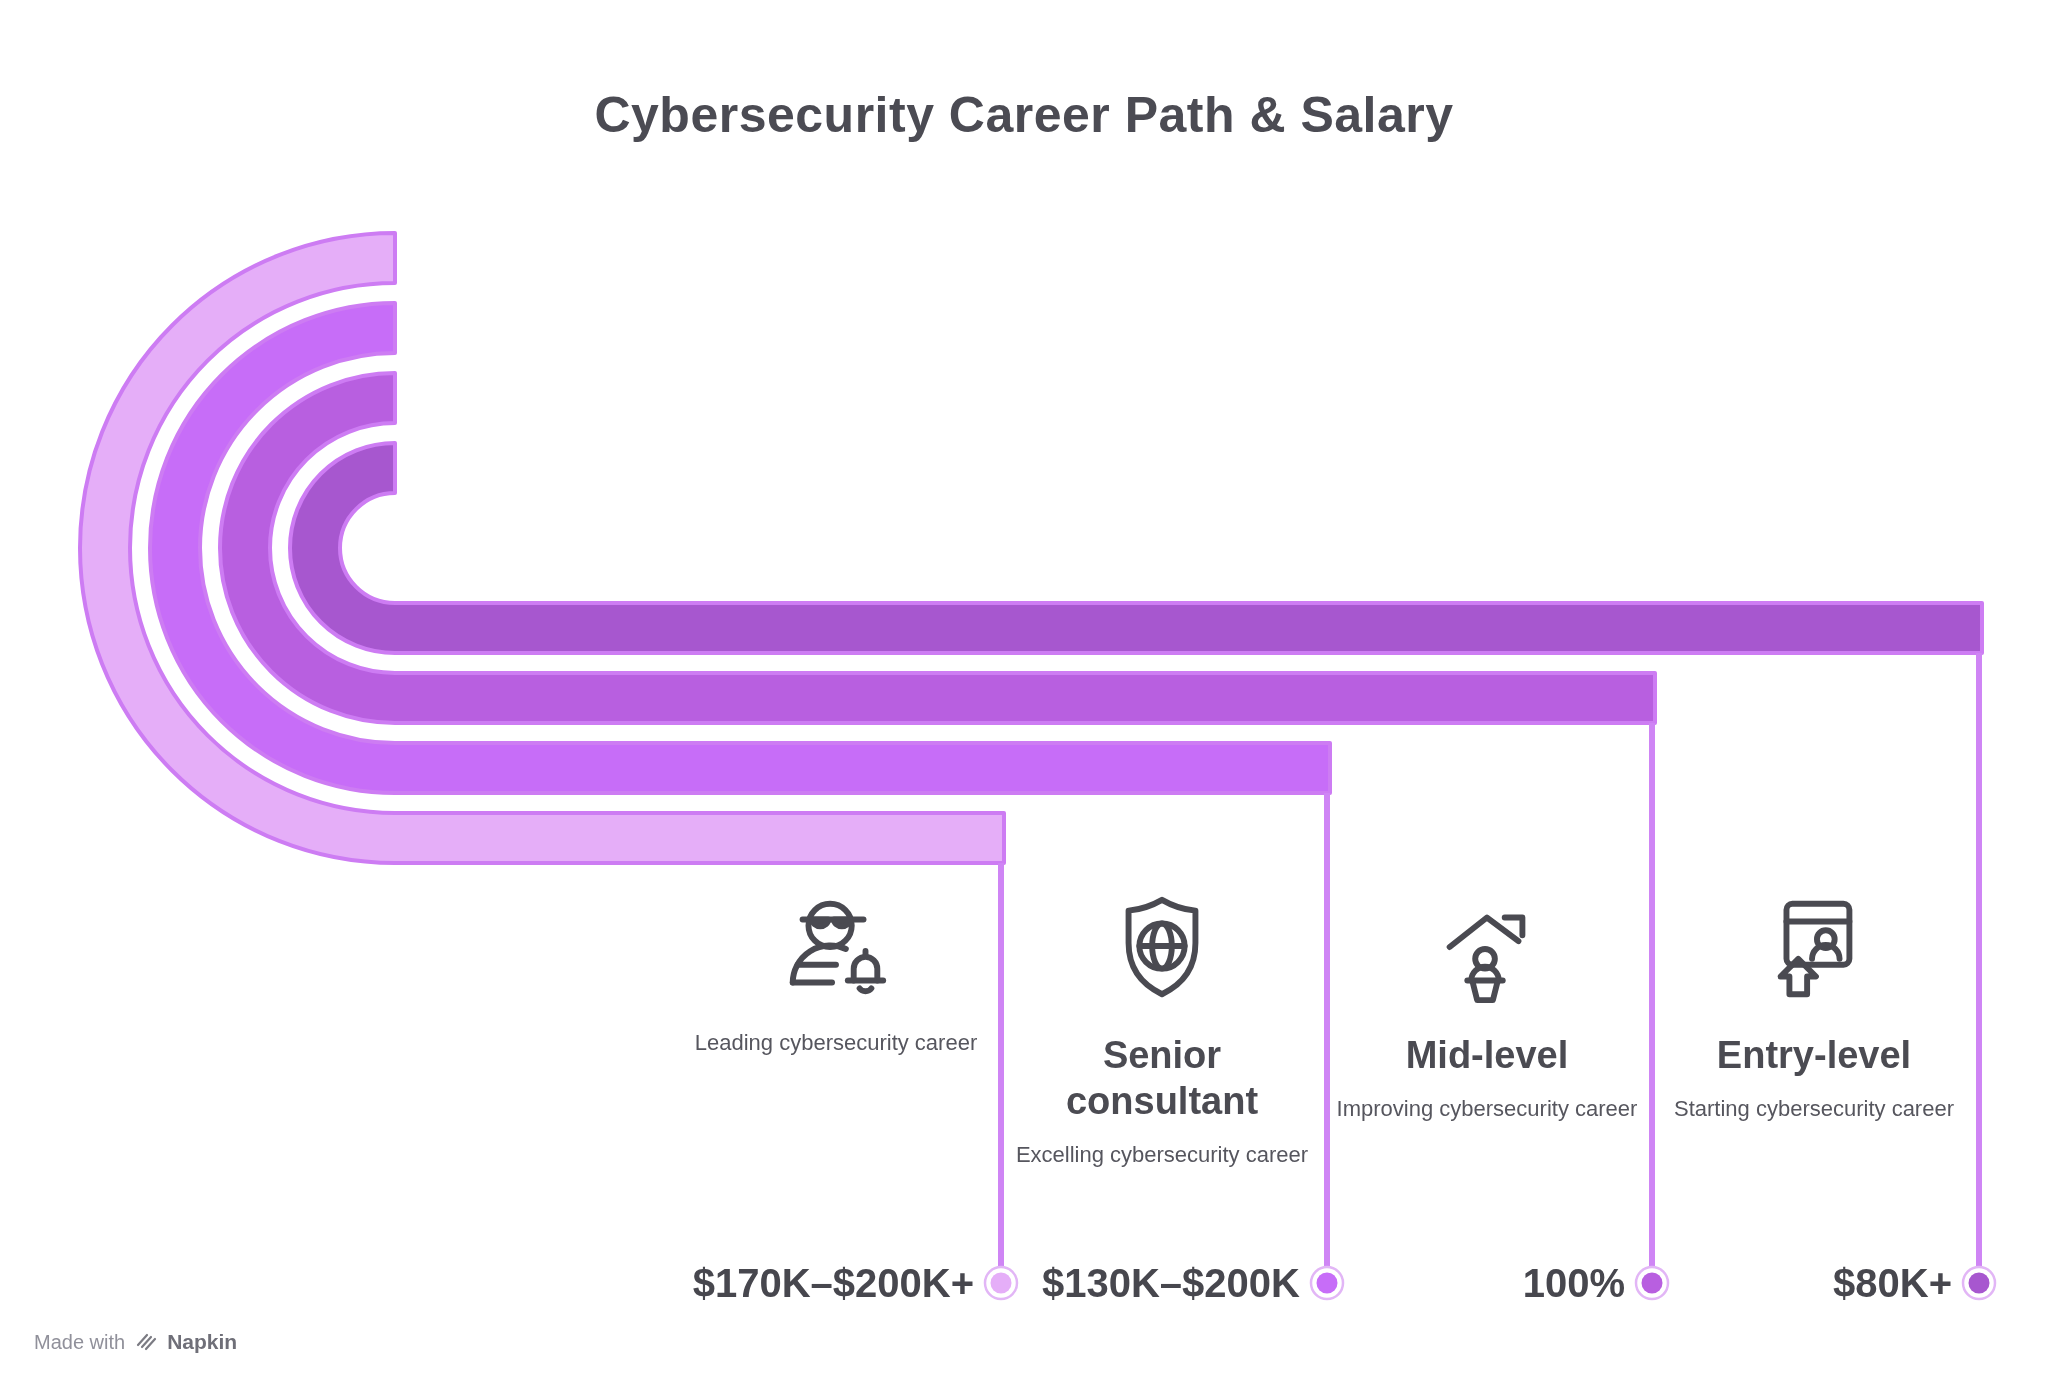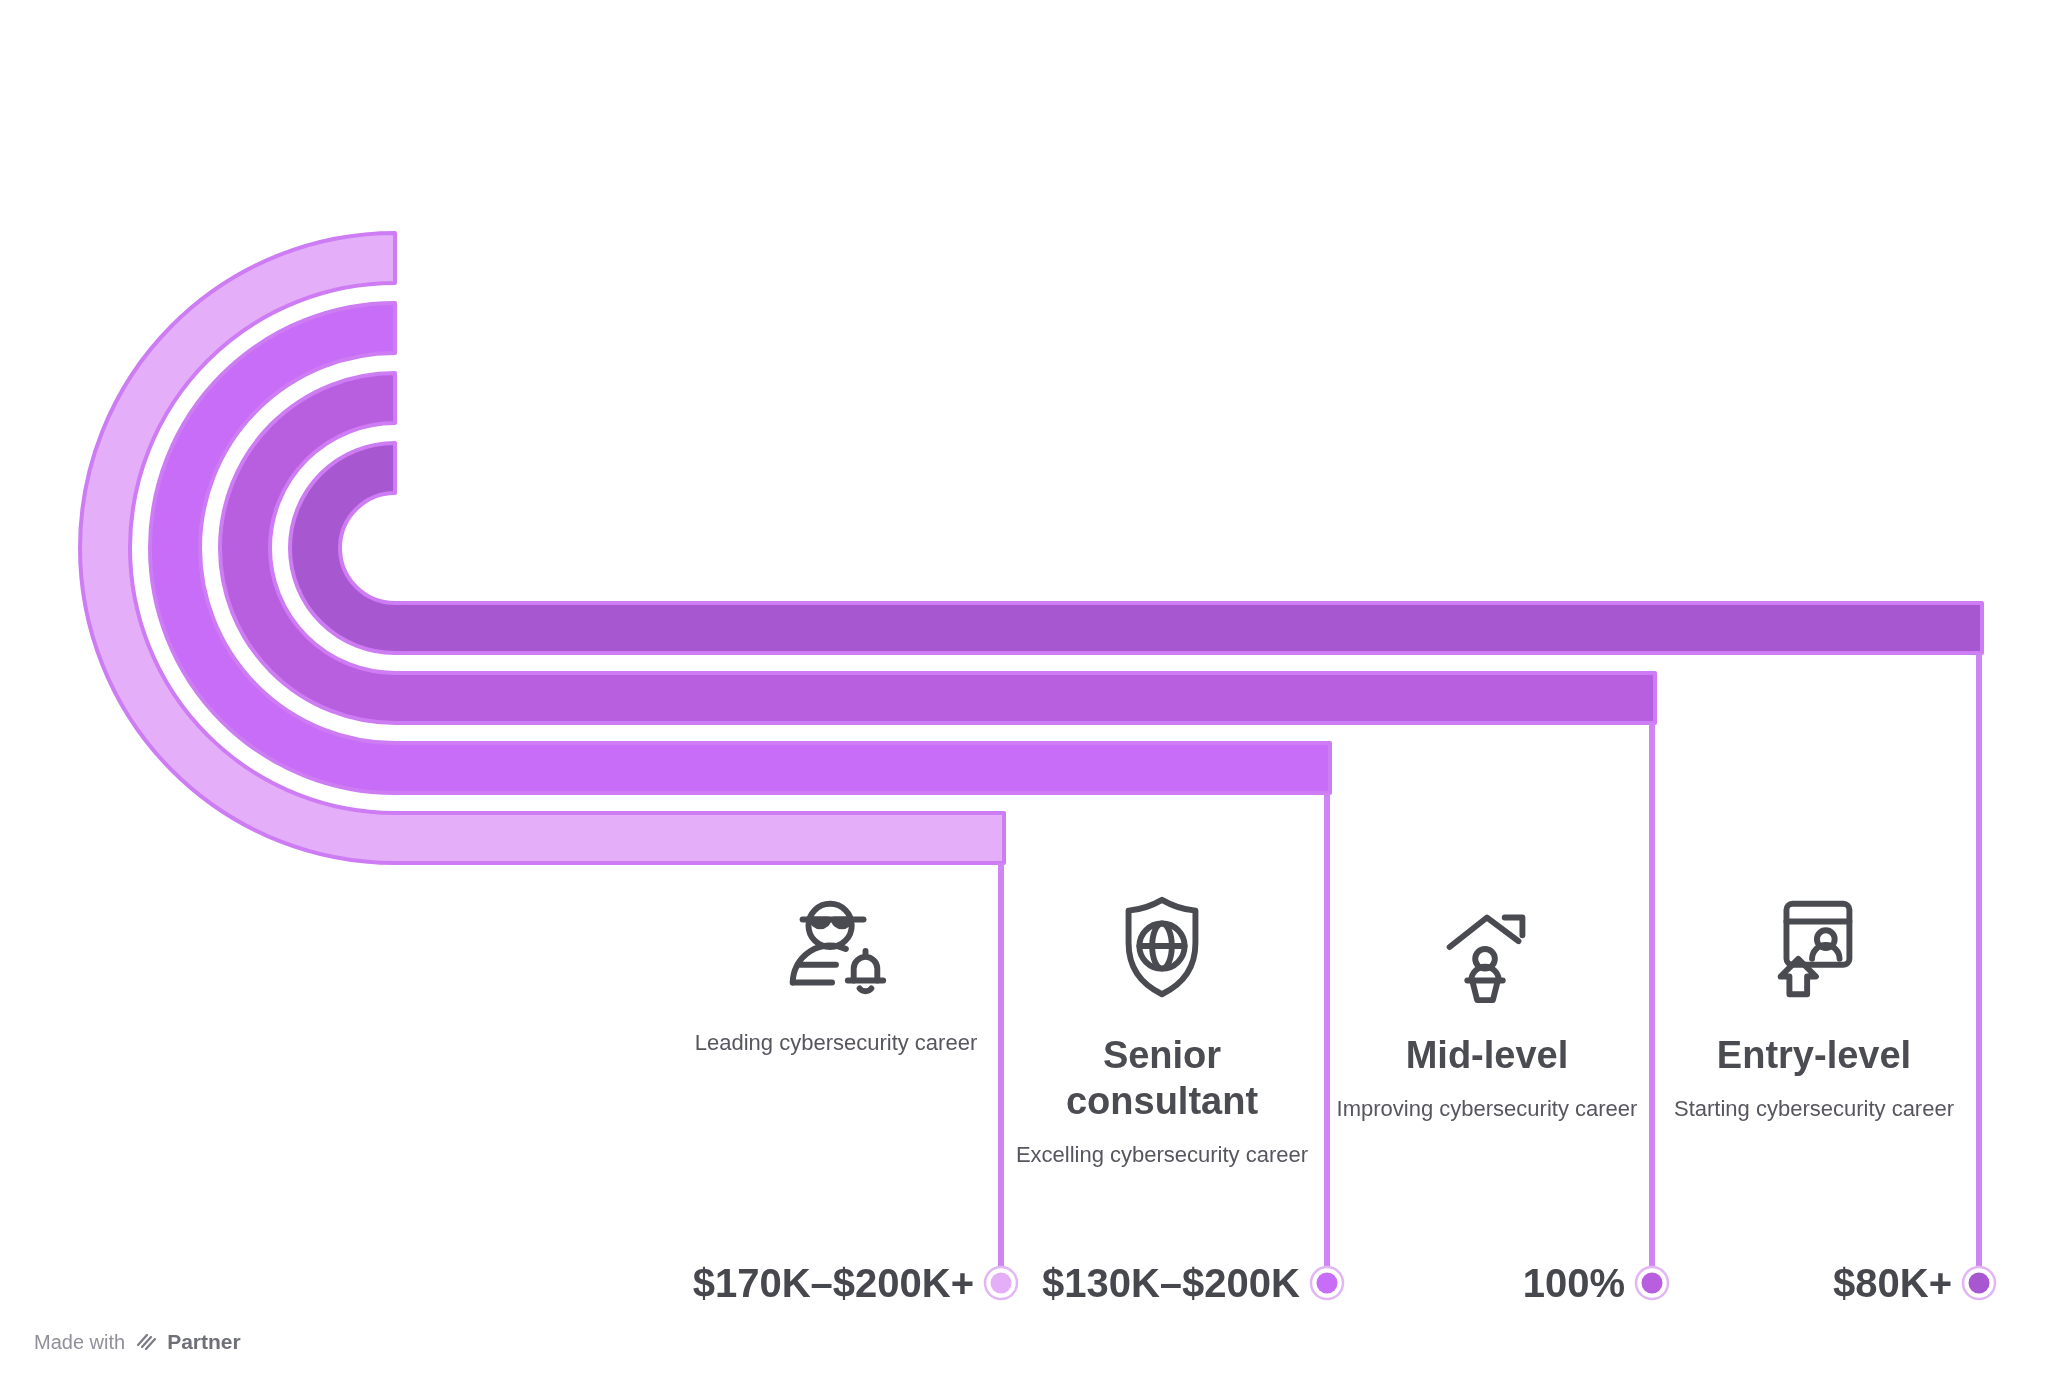--- a/index.html
+++ b/index.html
@@ -32,20 +32,21 @@
     font-size:20px;color:#90909a;
   }
   .footer .brand{color:#6f6f78;font-weight:600;font-size:21px;}
   .footer svg{display:block;}
 </style>
 </head>
 <body>
 
 <div class="canvas">
 
+  <h1 class="page-title">Cybersecurity Career Path &amp; Salary</h1>
 
   <svg id="flow-svg" width="2048" height="1396" viewBox="0 0 2048 1396">
       <path d="M 395 233 A 315 315 0 0 0 395 863 L 1004 863 L 1004 813 L 395 813 A 265 265 0 0 1 395 283 Z" fill="#e5aef8" stroke="#cd7cf3" stroke-width="4" stroke-linejoin="round"></path>
       <line x1="1001" y1="863" x2="1001" y2="1269" stroke="#cf85f5" stroke-width="6"></line>
       <circle cx="1001" cy="1283" r="16" fill="#ffffff" stroke="#e2b6f6" stroke-width="2.5"></circle>
       <circle cx="1001" cy="1283" r="10.5" fill="#e5aef8"></circle>
       <path d="M 395 303 A 245 245 0 0 0 395 793 L 1330 793 L 1330 743 L 395 743 A 195 195 0 0 1 395 353 Z" fill="#c76df8" stroke="#cd7cf3" stroke-width="4" stroke-linejoin="round"></path>
       <line x1="1327" y1="793" x2="1327" y2="1269" stroke="#cf85f5" stroke-width="6"></line>
       <circle cx="1327" cy="1283" r="16" fill="#ffffff" stroke="#e2b6f6" stroke-width="2.5"></circle>
       <circle cx="1327" cy="1283" r="10.5" fill="#c76df8"></circle>
@@ -125,16 +126,16 @@
   <div class="level-value" style="left:1225px">100%</div>
   <div class="level-value" style="left:1552px">$80K+</div>
 
   <div class="footer">
     <span>Made with</span>
     <svg width="24" height="24" viewBox="0 0 24 24">
       <path d="M4,15 L13,5" stroke="#7b7b83" stroke-width="2.2" stroke-linecap="round" fill="none"></path>
       <path d="M8,17 L17,7" stroke="#7b7b83" stroke-width="2.2" stroke-linecap="round" fill="none"></path>
       <path d="M12,19 L21,9" stroke="#7b7b83" stroke-width="2.2" stroke-linecap="round" fill="none"></path>
     </svg>
-    <span class="brand">Partner</span>
+    <span class="brand">Napkin</span>
   </div>
 
 </div>
 
 </body></html>

